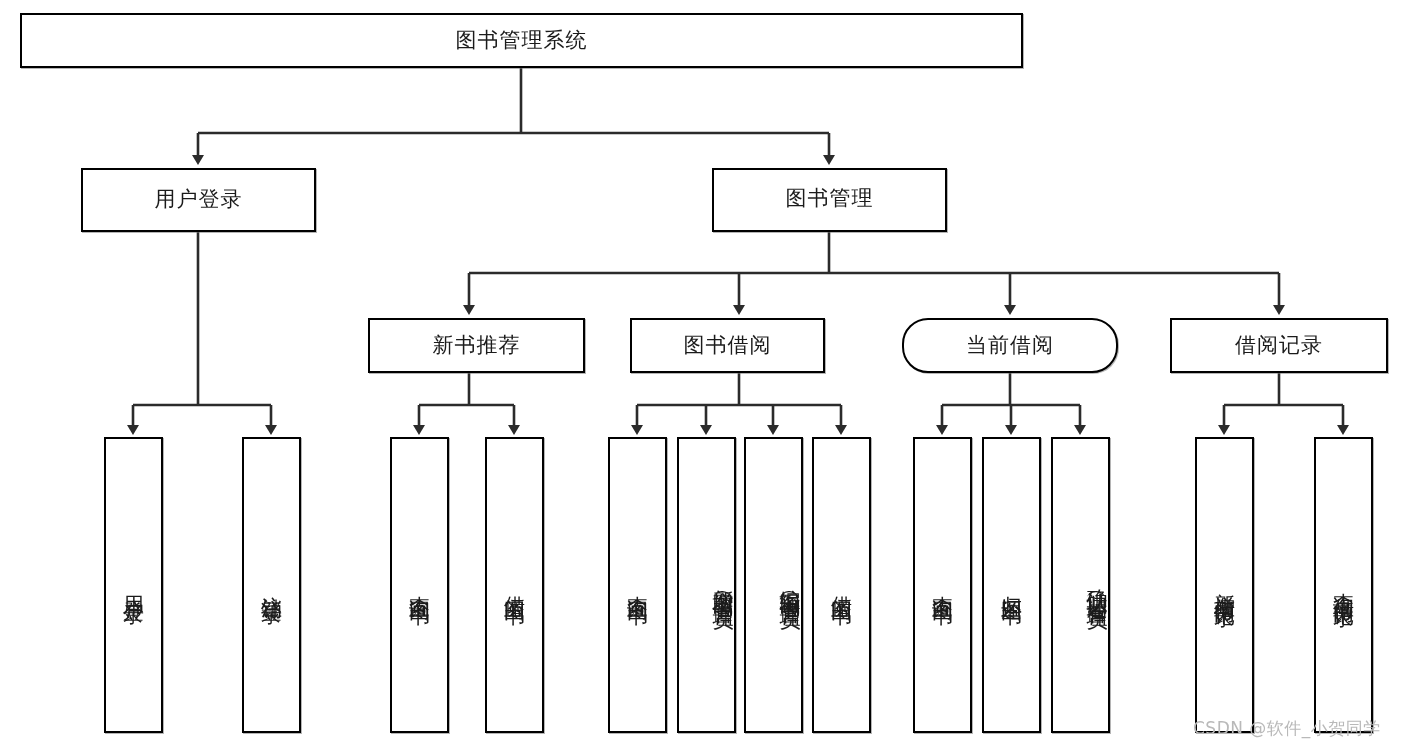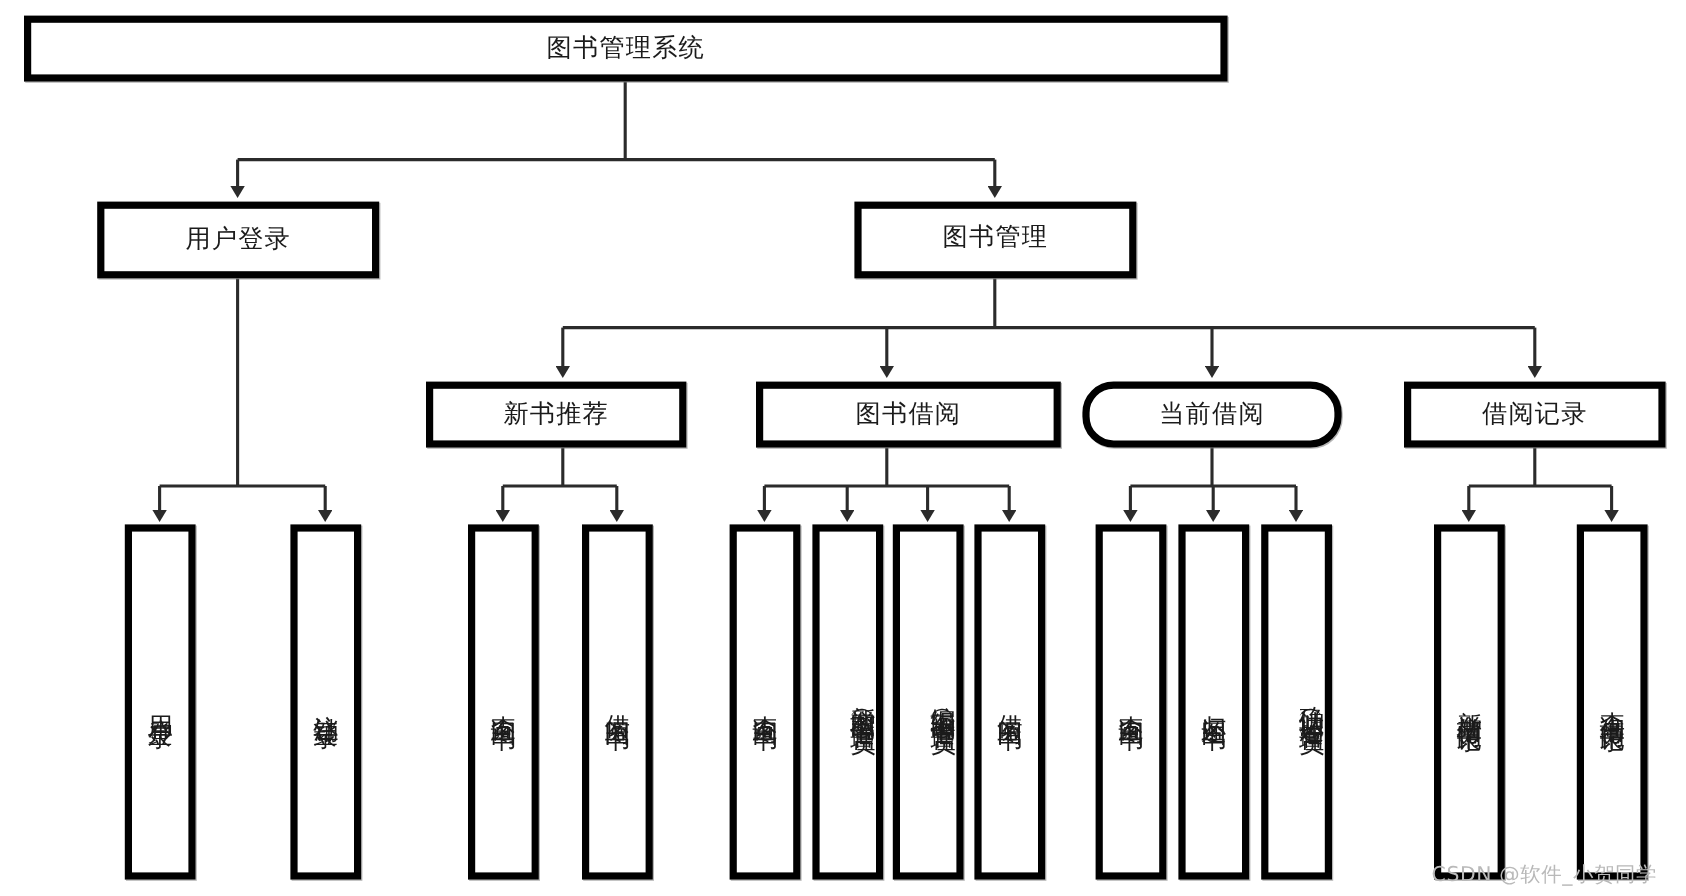--- a/index.html
+++ b/index.html
@@ -22,21 +22,21 @@
     position: absolute;
     left: 0;
     top: 0;
     width: 1405px;
     height: 747px;
     pointer-events: none;
   }
   .node {
     position: absolute;
     box-sizing: border-box;
-    border: 6px solid #000000;
+    border: 2px solid #000000;
     background: #ffffff;
     display: flex;
     align-items: center;
     justify-content: center;
     color: #1b1b1b;
     box-shadow: 1px 1px 0 rgba(120,120,120,0.55);
   }
   .node.horiz {
     font-size: 21px;
     letter-spacing: 1px;
@@ -122,22 +122,22 @@
       <path d="M1343,405 L1343,426" marker-end="url(#arrow)"></path>
 
     </g>
   </svg>
 
   <div class="node horiz" style="left:20px; top:13px; width:1003px; height:55px;">图书管理系统</div>
 
   <div class="node horiz" style="left:81px; top:168px; width:235px; height:64px;">用户登录</div>
   <div class="node horiz" style="left:712px; top:168px; width:235px; height:64px;font-family:Liberation Mono, monospace;">图书管理</div>
 
-  <div class="node horiz" style="left:355px; top:318px; width:217px; height:55px;">新书推荐</div>
-  <div class="node horiz" style="left:630px; top:318px; width:254px; height:55px;">图书借阅</div>
+  <div class="node horiz" style="left:368px; top:318px; width:217px; height:55px;">新书推荐</div>
+  <div class="node horiz" style="left:630px; top:318px; width:195px; height:55px;">图书借阅</div>
   <div class="node horiz" style="left:902px; top:318px; width:216px; height:55px;border-radius:26px;">当前借阅</div>
   <div class="node horiz" style="left:1170px; top:318px; width:218px; height:55px;">借阅记录</div>
 
   <div class="node vert centered" style="left:104px; top:437px; width:59px; height:296px;">用户登录</div>
   <div class="node vert centered" style="left:242px; top:437px; width:59px; height:296px;">注销登录</div>
 
   <div class="node vert centered" style="left:390px; top:437px; width:59px; height:296px;">查询图书</div>
   <div class="node vert centered" style="left:485px; top:437px; width:59px; height:296px;">借阅图书</div>
 
   <div class="node vert centered" style="left:608px; top:437px; width:59px; height:296px;">查询图书</div>

